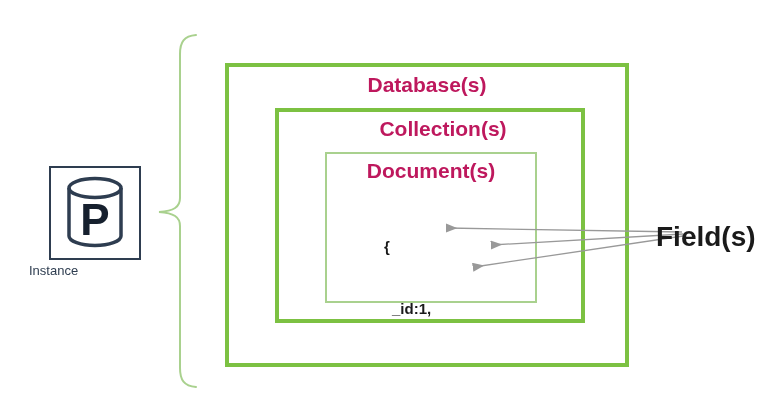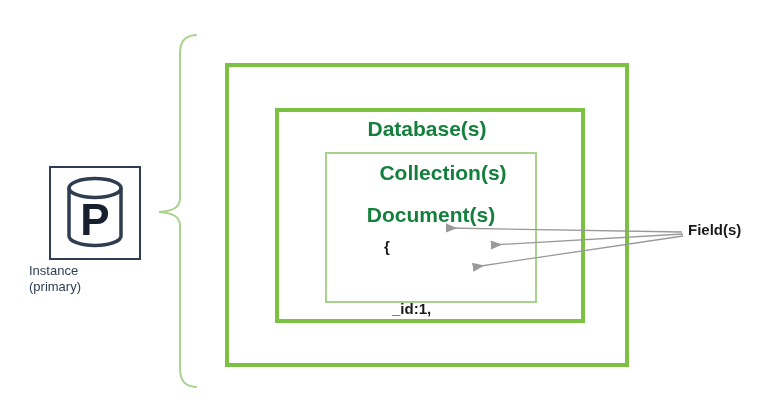--- a/index.html
+++ b/index.html
@@ -50,43 +50,42 @@
   .doc-box {
     left: 325px; top: 152px;
     width: 212px; height: 151px;
     border: 2px solid #a9d18e;
     box-sizing: border-box;
   }
   .box-title {
     text-align: center;
     font-size: 21px;
     font-weight: 600;
-    color: #15803d;
+    color: #be185d;
     white-space: nowrap;
-    margin-top: 44px;
   }
   .db-title   { left: 225px; top: 73px;  width: 404px; }
   .coll-title { left: 275px; top: 117px; width: 336px; }
   .doc-title  { left: 325px; top: 159px; width: 212px; text-align: center; }
 
   
   .doc-code {
     left: 384px; top: 195px;
     font-size: 15px;
     font-weight: 600;
     color: #1a1a1a;
     line-height: 20.8px;
     white-space: pre;
   }
   .code-indent { padding-left: 8px; }
 
   
   .fields-label {
-    left: 688px; top: 221px;
-    font-size: 15px;
+    left: 656px; top: 221px;
+    font-size: 28px;
     font-weight: 600;
     color: #1a1a1a;
     white-space: nowrap;
   }
 
   svg { display: block; }
   .overlay {
     left: 0; top: 0;
     width: 768px; height: 407px;
     pointer-events: none;
@@ -101,21 +100,20 @@
     <svg width="88" height="88" viewBox="0 0 88 88">
       <ellipse cx="44" cy="20" rx="26" ry="9.5" fill="none" stroke="#2e3d50" stroke-width="3.5"></ellipse>
       <line x1="18" y1="20" x2="18" y2="68" stroke="#2e3d50" stroke-width="3.5"></line>
       <line x1="70" y1="20" x2="70" y2="68" stroke="#2e3d50" stroke-width="3.5"></line>
       <path d="M 18 68 A 26 9.5 0 0 0 70 68" fill="none" stroke="#2e3d50" stroke-width="3.5"></path>
       <text x="44" y="67" text-anchor="middle" font-size="44" font-weight="700" font-family="Liberation Sans, sans-serif" fill="#16202e">P</text>
     </svg>
   </div>
   <div class="abs instance-caption">
     <div>Instance</div>
-    <div>(primary)</div>
   </div>
 
   <svg class="abs overlay">
     <path d="M 196 35
              C 184 36 180 42 180 54
              L 180 198
              C 180 207 174 211 159 212
              C 174 213 180 217 180 226
              L 180 368
              C 180 380 184 386 196 387" fill="none" stroke="#a9d18e" stroke-width="2" stroke-linecap="round"></path>

